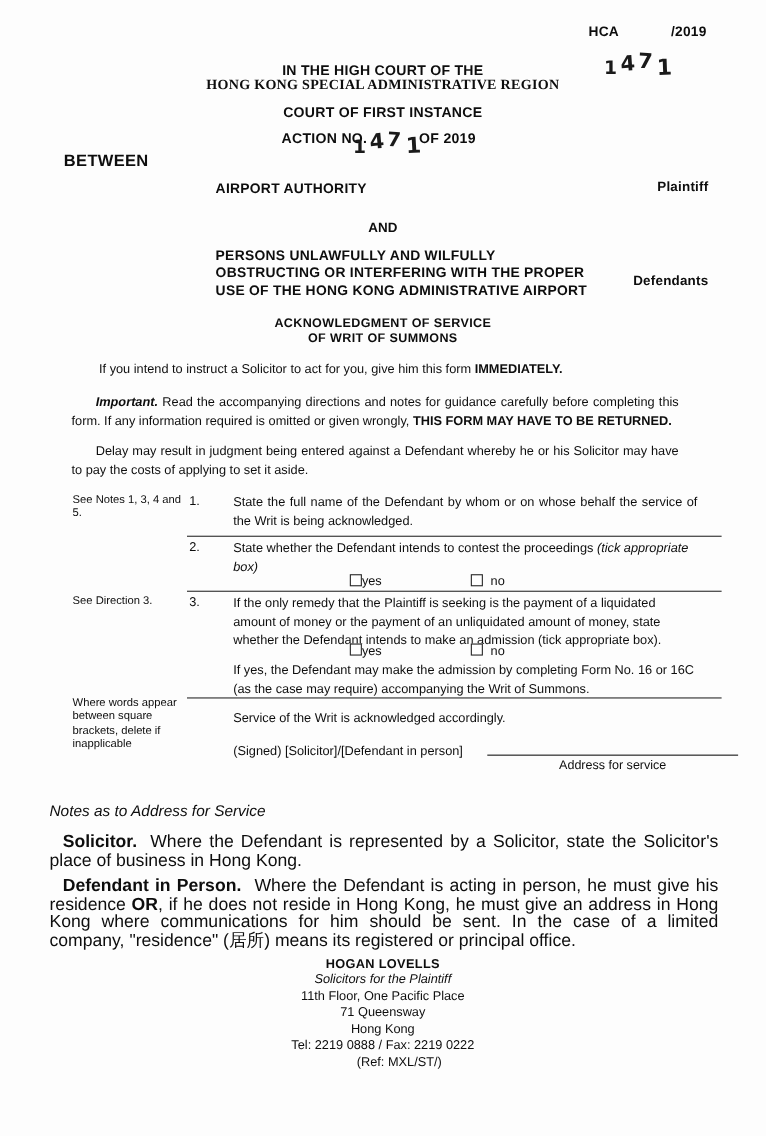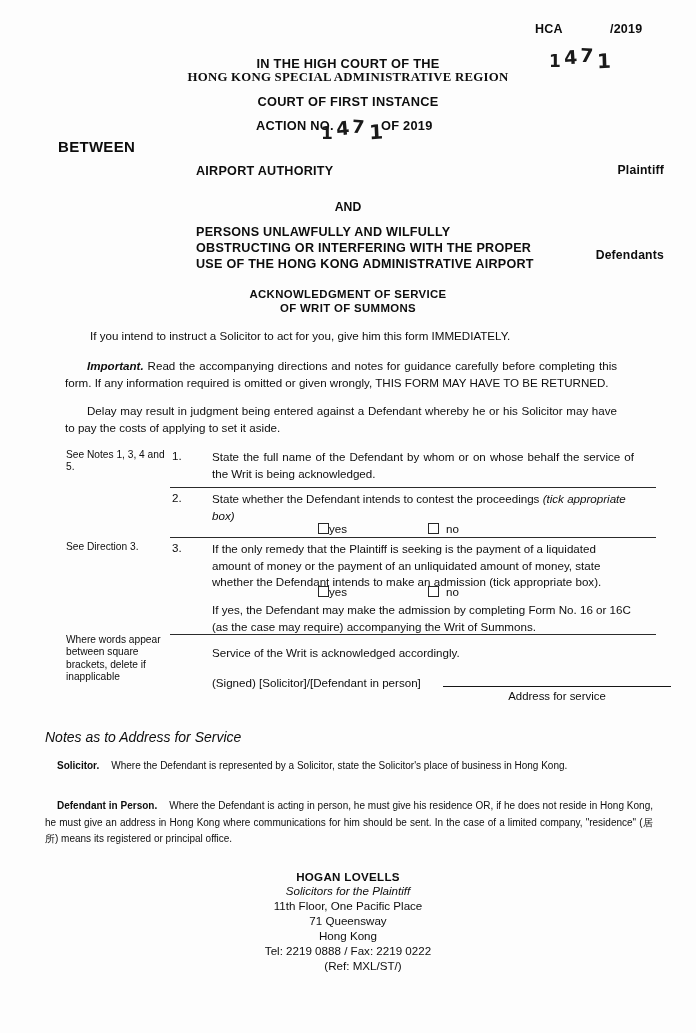--- a/index.html
+++ b/index.html
@@ -18,21 +18,21 @@
   .page {
     position: absolute;
     inset: 0;
     background: #fdfdfd;
     overflow: hidden;
   }
 
   
   .abs { position: absolute; }
   .ctr { text-align: center; }
-  .b { font-weight: normal; }
+  .b { font-weight: bold; }
   .i { font-style: italic; }
   .bi { font-weight: bold; font-style: italic; }
 
   
   .case-no {
     top: 22px; left: 0; width: 696px;
     font-size: 12.5px; font-weight: bold;
     letter-spacing: .2px;
   }
   .case-no .hca { position: absolute; left: 535px; top: 0; }
@@ -77,21 +77,21 @@
   
   .between {
     top: 138px; left: 58px;
     font-size: 15px; font-weight: bold; letter-spacing: .3px;
   }
   .party-name {
     left: 196px; font-size: 12.6px; font-weight: bold; letter-spacing: .25px;
     line-height: 16px;
   }
   .party-role {
-    right: 32px; font-size: 12.2px; font-weight: bold; letter-spacing: .2px;
+    right: 52px; font-size: 12.2px; font-weight: bold; letter-spacing: .2px;
   }
   .plaintiff-name { top: 163px; }
   .plaintiff-role { top: 163px; }
   .and-word { top: 200px; left: 0; width: 696px; font-size: 12.2px; font-weight: bold; }
   .defendants-name { top: 224px; }
   .defendants-role { top: 248px; }
 
   
   .doc-title {
     left: 0; width: 696px; font-size: 11.4px; font-weight: bold;
@@ -155,21 +155,21 @@
     left: 443px; width: 228px;
     font-size: 11.4px; text-align: center;
   }
 
   
   .notes-head {
     left: 45px; font-size: 14px; font-style: italic;
   }
   .note-para {
     left: 45px; width: 608px;
-    font-size: 10px; line-height: 16.5px; text-align: justify;
+    font-size: 16px; line-height: 16.5px; text-align: justify;
   }
   .note-para .lead { font-weight: bold; }
   .note-para .gap { display: inline-block; width: 12px; }
 
   
   .firm {
     left: 0; width: 696px; text-align: center;
     font-size: 11.6px; line-height: 15.3px;
   }
   .firm-name { top: 869px; font-weight: bold; letter-spacing: .3px; }

